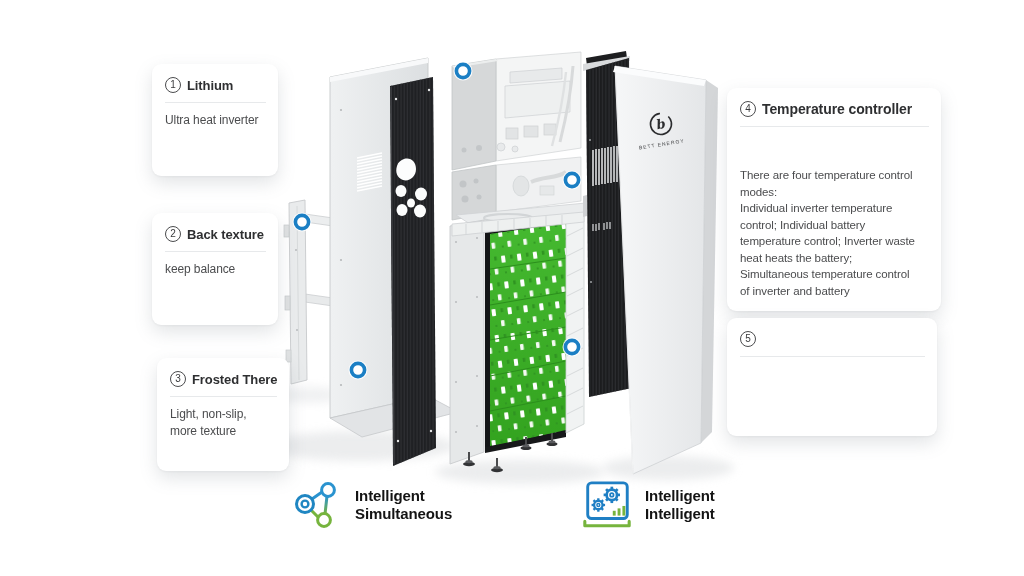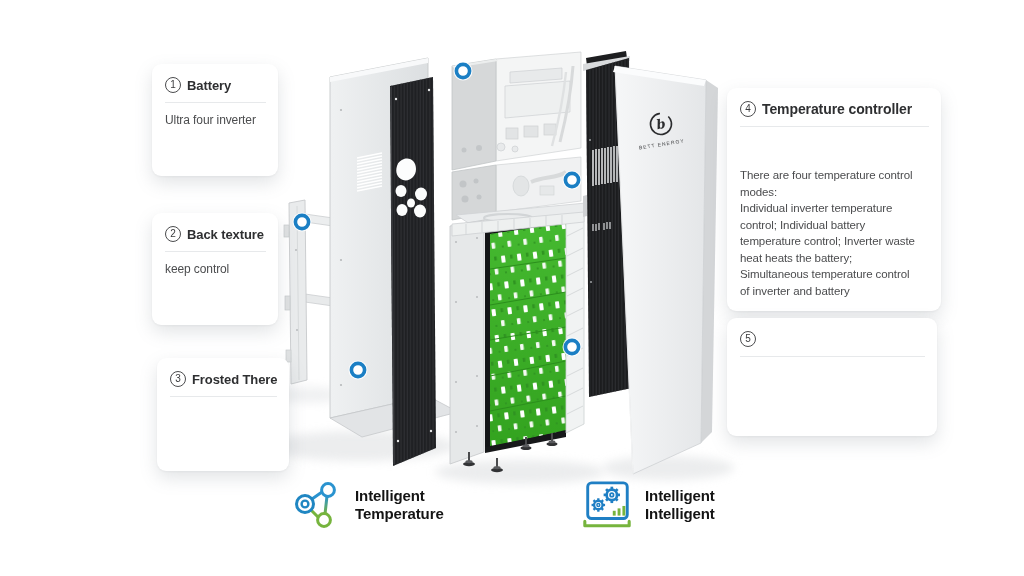--- a/index.html
+++ b/index.html
@@ -303,41 +303,43 @@
     <g transform="translate(572,347)">
       <circle r="9.5" fill="#ffffff" opacity="0.85"></circle>
           <circle r="6.6" fill="#ffffff" stroke="#1b7fc4" stroke-width="3.6"></circle>
     </g>
   </g>
 </svg>
 
 <div class="card c1">
   <div class="card-head">
     <span class="num">1</span>
-    <span class="card-title">Battery</span>
+    <span class="card-title">Lithium</span>
   </div>
   <div class="divider"></div>
-  <div class="card-body">Ultra four inverter</div>
+  <div class="card-body">Ultra heat inverter</div>
 </div>
 
 <div class="card c2">
   <div class="card-head">
     <span class="num">2</span>
     <span class="card-title">Back texture</span>
   </div>
   <div class="divider"></div>
-  <div class="card-body">keep control</div>
+  <div class="card-body">keep balance</div>
 </div>
 
 <div class="card c3">
   <div class="card-head">
     <span class="num">3</span>
     <span class="card-title">Frosted There</span>
   </div>
   <div class="divider"></div>
+  <div class="card-body">Light, non-slip,
+more texture</div>
 </div>
 
 <div class="card c4 wide">
   <div class="card-head">
     <span class="num">4</span>
     <span class="card-title">Temperature controller</span>
   </div>
   <div class="divider"></div>
   <div class="card-body">There are four temperature control
 modes:
@@ -361,21 +363,21 @@
     <line x1="24" y1="22" x2="34" y2="15" stroke="#2a93cf" stroke-width="3" stroke-linecap="round"></line>
     <line x1="23" y1="33" x2="30" y2="40" stroke="#76b43d" stroke-width="3" stroke-linecap="round"></line>
     <line x1="39" y1="19" x2="37" y2="37" stroke="url(#blueGreen)" stroke-width="3" stroke-linecap="round"></line>
     <circle cx="17" cy="27" r="8.5" fill="#ffffff" stroke="#1f86c2" stroke-width="3"></circle>
     <circle cx="17" cy="27" r="3.4" fill="none" stroke="#1f86c2" stroke-width="2.4"></circle>
     <circle cx="40" cy="13" r="6.4" fill="#ffffff" stroke="#2a93cf" stroke-width="3"></circle>
     <circle cx="36" cy="43" r="6.4" fill="#ffffff" stroke="#76b43d" stroke-width="3"></circle>
   </svg>
   <div class="f-label">
     <span>Intelligent</span>
-    <span>Temperature</span>
+    <span>Simultaneous</span>
   </div>
 </div>
 
 <div class="feature f2">
   <svg width="54" height="56" viewBox="0 0 56 56">
     <rect x="8" y="5" width="41" height="37" rx="4" fill="#ffffff" stroke="#1f7fc4" stroke-width="3"></rect>
 
     <g stroke="#1f7fc4">
       <g stroke-width="2.8">
         <line x1="33" y1="9" x2="33" y2="13"></line>

